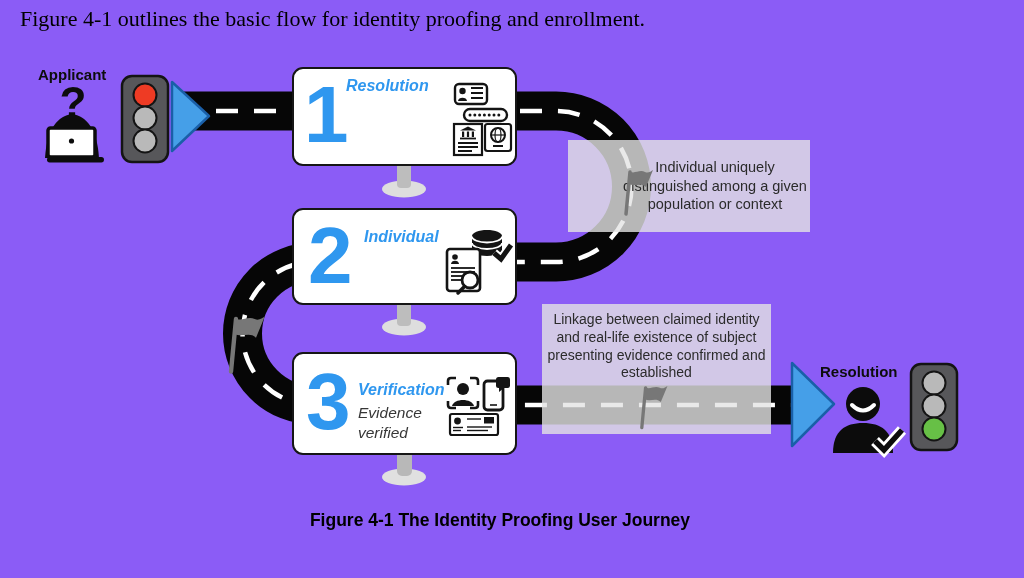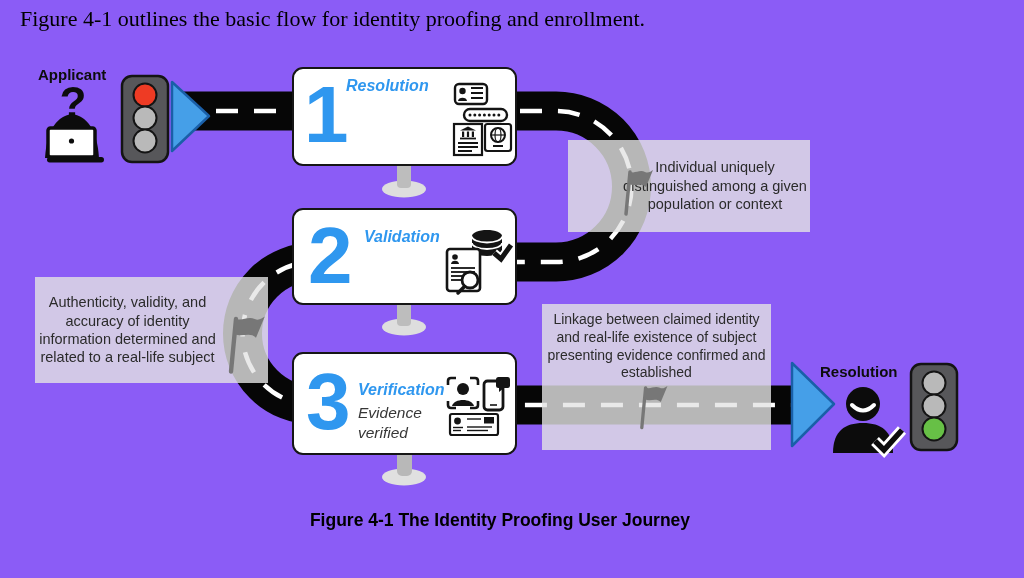--- a/index.html
+++ b/index.html
@@ -7,21 +7,21 @@
          font-family:"Liberation Sans",sans-serif;}
   .intro{position:absolute;left:20px;top:6px;font-family:"Liberation Serif",serif;
          font-size:22px;color:#000;white-space:nowrap;}
   svg.base{position:absolute;left:0;top:0;z-index:1;}
   svg.flags{position:absolute;left:0;top:0;z-index:3;pointer-events:none;}
   .callout{position:absolute;background:rgba(227,227,227,0.8);color:#2b2b2b;
            font-size:14.5px;line-height:1.27;text-align:center;display:flex;
            align-items:center;justify-content:center;box-sizing:border-box;z-index:2;}
   .callout-1{left:568px;top:140px;width:242px;height:92px;padding-left:52px;align-items:center;}
   .callout-2{left:35px;top:277px;width:233px;height:106px;padding-right:48px;}
-  .callout-3{left:542px;top:304px;width:229px;height:146px;align-items:flex-start;
+  .callout-3{left:542px;top:304px;width:229px;height:130px;align-items:flex-start;
              padding-top:7px;font-size:14px;}
   .step-box{position:absolute;left:292px;width:225px;background:#fff;
             border:2.5px solid #161616;border-radius:11px;box-sizing:border-box;z-index:2;}
   .box-1{top:67px;height:99px;}
   .box-2{top:208px;height:97px;}
   .box-3{top:352px;height:103px;}
   .step-num{position:absolute;font-weight:bold;font-size:80px;color:#2f97ef;line-height:1;}
   .step-text{position:absolute;font-style:italic;}
   .step-title{font-weight:bold;font-size:16px;color:#2f97ef;margin-bottom:4px;}
   .step-desc{font-size:15.5px;color:#363636;line-height:1.26;}
@@ -93,23 +93,20 @@
       <circle cx="934" cy="429" r="11.5" stroke="#141414" stroke-width="2" fill="#67c046"></circle>
     </g>
   </svg>
 
   <div class="actor-label label-applicant">Applicant</div>
   <div class="actor-label label-subscriber">Resolution</div>
 
   <div class="callout callout-1">
     <span>Individual uniquely distinguished among a given population or context</span>
   </div>
-  <div class="callout callout-2">
-    <span>Authenticity, validity, and accuracy of identity information determined and related to a real-life subject</span>
-  </div>
   <div class="callout callout-3">
     <span>Linkage between claimed identity and real-life existence of subject presenting evidence confirmed and established</span>
   </div>
 
   <div class="step-box box-1">
     <div class="step-num" style="left:10px;top:6px;">1</div>
     <div class="step-text" style="left:52px;top:8px;width:104px;">
       <div class="step-title">Resolution</div>
     </div>
     <svg class="step-icons" style="left:152px;top:6px;" width="70" height="84" viewBox="0 0 70 84">
@@ -148,21 +145,21 @@
         <ellipse cx="52" cy="60" rx="3" ry="7" stroke="#141414" stroke-width="1.2" fill="none"></ellipse>
         <line x1="45" y1="60" x2="59" y2="60" stroke="#141414" stroke-width="1.2"></line>
         <line x1="47" y1="71" x2="57" y2="71" stroke="#141414" stroke-width="2"></line>
       </g>
     </svg>
   </div>
 
   <div class="step-box box-2">
     <div class="step-num" style="left:14px;top:6px;">2</div>
     <div class="step-text" style="left:70px;top:18px;width:95px;">
-      <div class="step-title">Validation</div>
+      <div class="step-title">Individual</div>
     </div>
     <svg class="step-icons" style="left:148px;top:14px;" width="72" height="80" viewBox="0 0 72 80">
       <g>
         <path d="M30,12 C30,8.7 36.7,6 45,6 C53.3,6 60,8.7 60,12 L60,26 C60,29.3 53.3,32 45,32 C36.7,32 30,29.3 30,26 Z" fill="#141414"></path>
         <path d="M30,12.5 C30,15.8 36.7,18.5 45,18.5 C53.3,18.5 60,15.8 60,12.5" stroke="#fff" stroke-width="1.8" fill="none"></path>
         <path d="M30,19 C30,22.3 36.7,25 45,25 C53.3,25 60,22.3 60,19" stroke="#fff" stroke-width="1.8" fill="none"></path>
         <path d="M52,29 L59,35 L69,21" stroke="#fff" stroke-width="9" fill="none"></path>
         <path d="M52,29 L59,35 L69,21" stroke="#141414" stroke-width="5" fill="none"></path>
       </g>
       <g>

